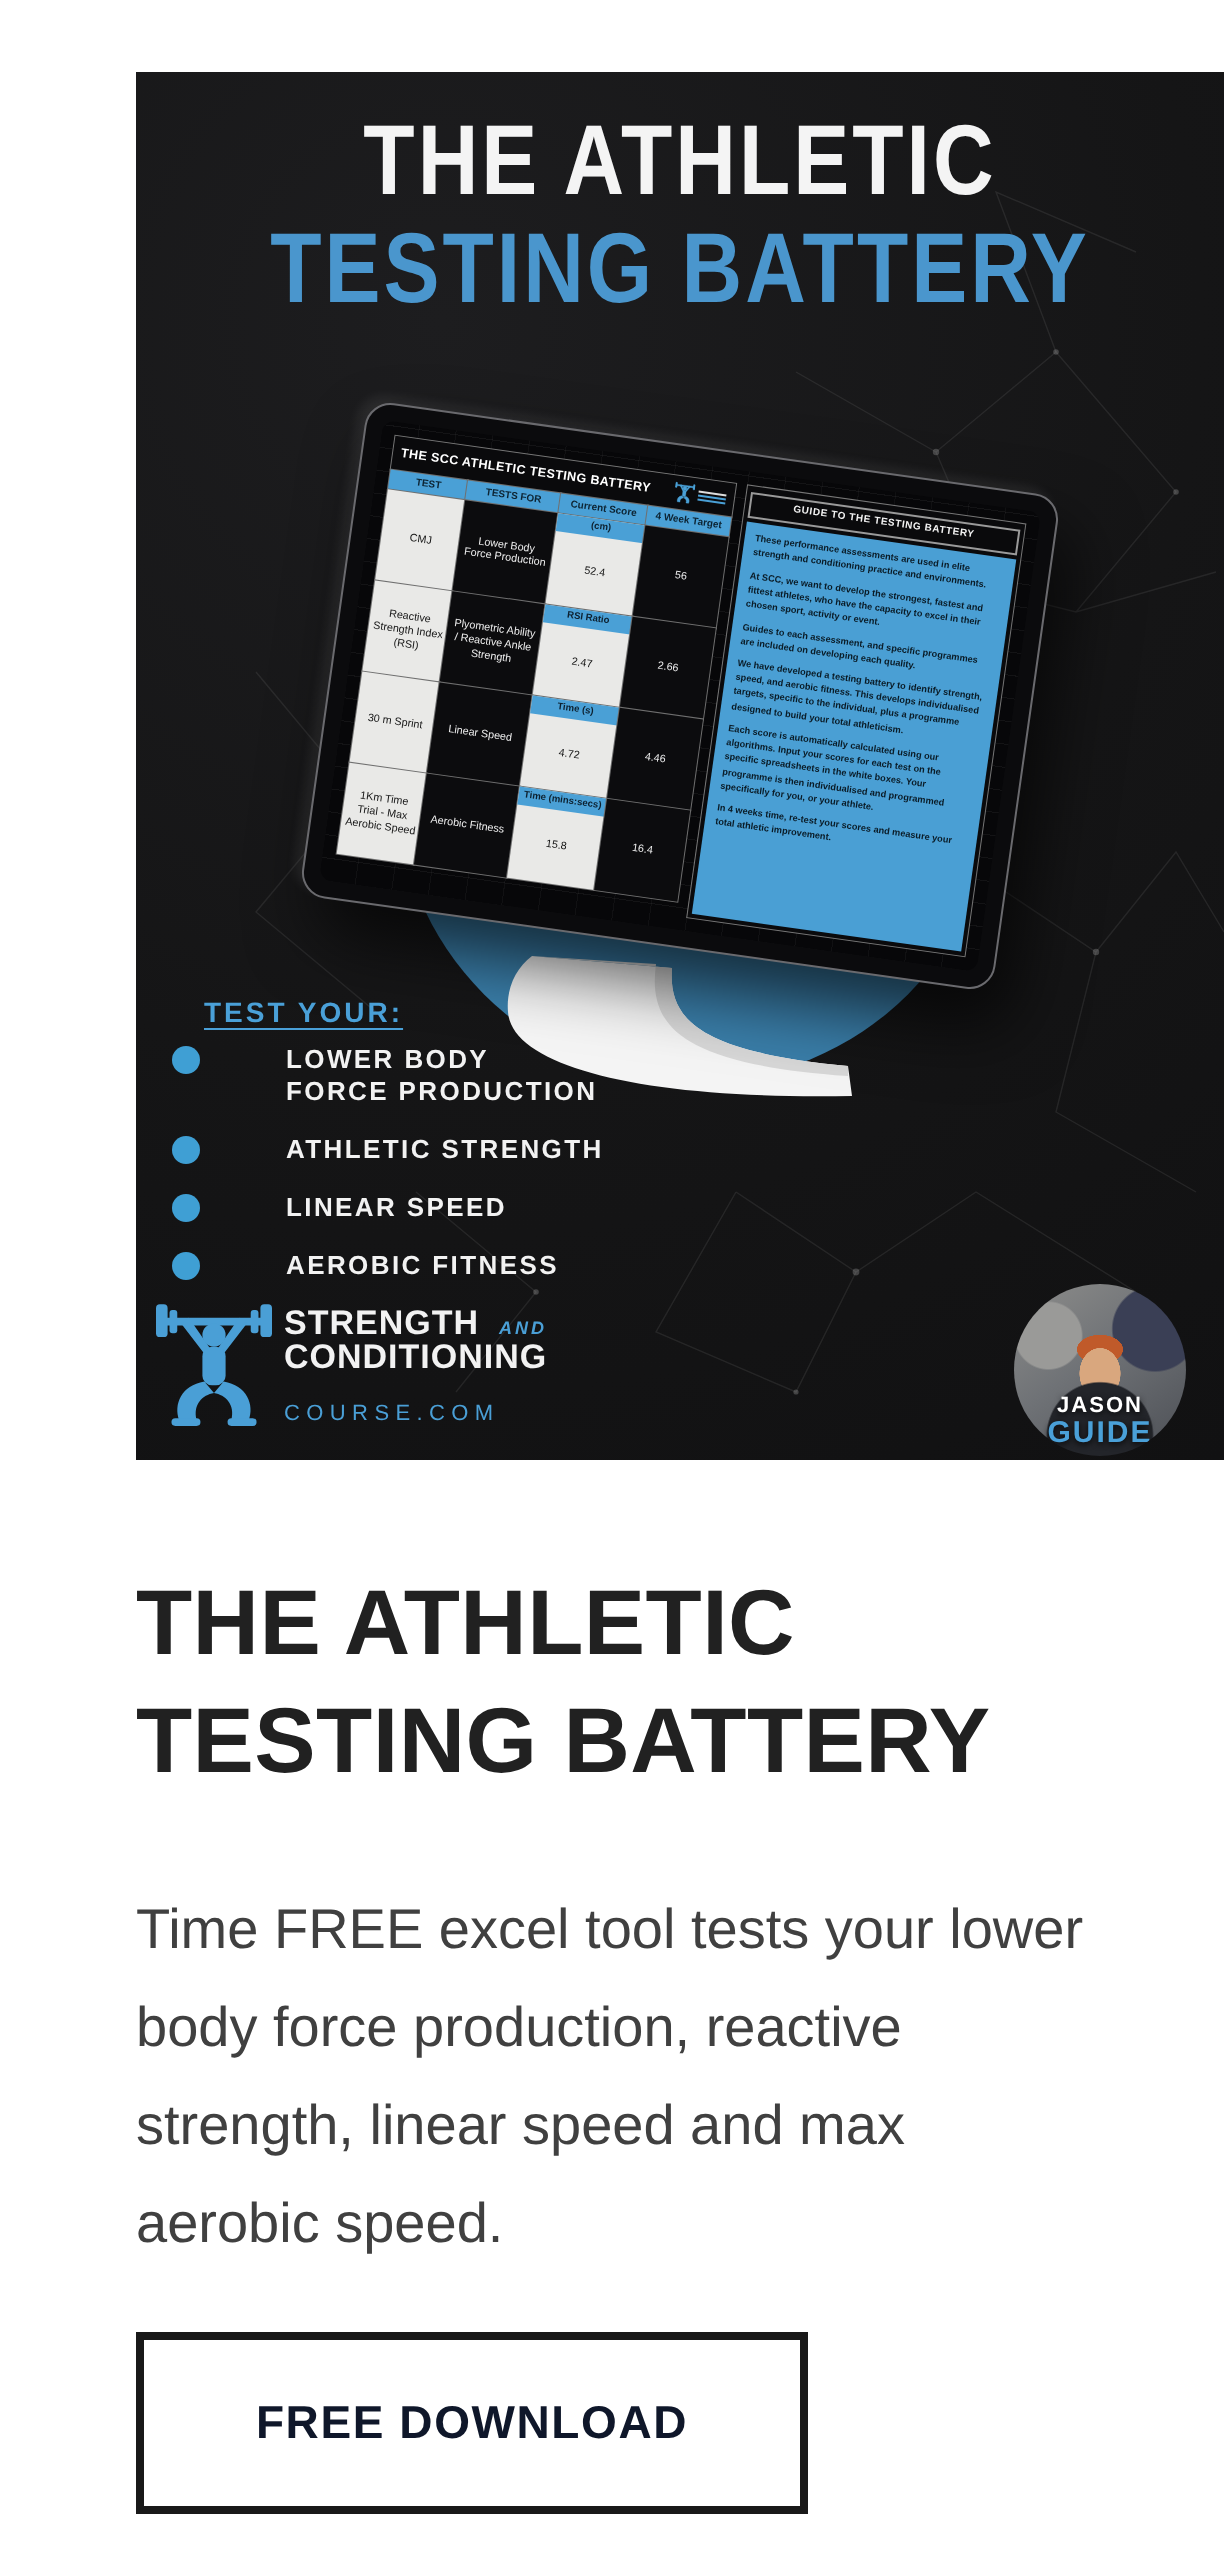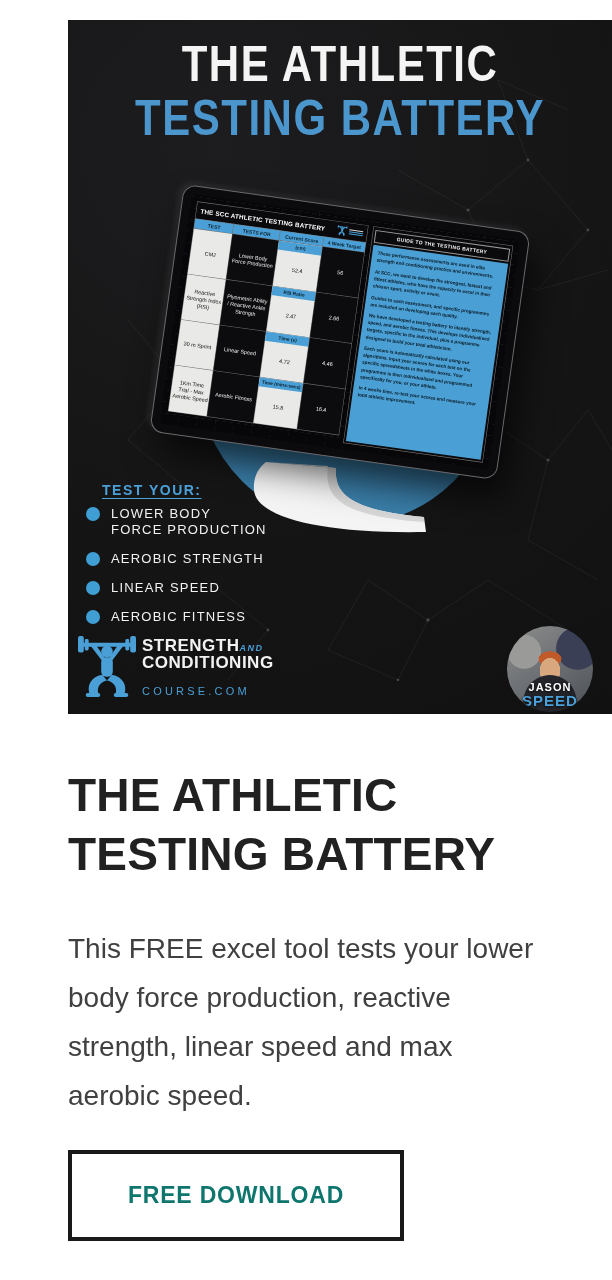--- a/index.html
+++ b/index.html
@@ -1,19 +1,19 @@
 <!DOCTYPE html>
 <html><head>
 <meta charset="utf-8">
 <style>
   * { margin:0; padding:0; box-sizing:border-box; }
   html,body { width:612px; height:1280px; background:#ffffff; overflow:hidden;
     font-family:"Liberation Sans", sans-serif; -webkit-text-size-adjust:none; }
 
-  .page { width:612px; height:1280px; padding-top:20px; }
+  .page { width:612px; height:1280px; padding-top:36px; }
 
   
   .promo { position:relative; margin-left:68px; width:544px; height:694px;
     background: radial-gradient(circle at 28% 18%, #1d1d1f 0%, #151516 55%, #111112 100%);
     overflow:hidden; }
   .net { position:absolute; inset:0; z-index:1; }
 
   .promo-title { position:relative; z-index:5; text-align:center; font-weight:800;
     letter-spacing:1.5px; transform:scaleY(1.18); transform-origin:top center;
     white-space:nowrap; }
@@ -66,27 +66,27 @@
   .stand { position:absolute; z-index:3; left:170px; top:440px; width:210px; height:90px; }
 
   
   .test-your { position:absolute; z-index:5; left:34px; top:462px; color:#4aa0d8;
     font-size:14px; font-weight:700; letter-spacing:1.5px; text-decoration:underline;
     text-underline-offset:3px; }
   .bullets { position:absolute; z-index:5; left:18px; top:486px; list-style:none;
     display:flex; flex-direction:column; gap:13px; }
   .bullets li { display:flex; align-items:flex-start; gap:11px; }
   .dot { width:14px; height:14px; border-radius:50%; background:#3f9fd4; margin-top:1px; flex:0 0 auto; }
-  .blabel { color:#f2f2f2; font-size:13px; font-weight:400; letter-spacing:1.2px;
-    line-height:16px; white-space:pre-line; }
+  .blabel { color:#f2f2f2; font-size:13px; font-weight:700; letter-spacing:1.2px;
+    line-height:16px; white-space:pre-line;margin-left:32px; }
 
   
   .brand { position:absolute; z-index:5; left:10px; top:612px; display:flex; align-items:center; gap:6px; }
   .brand-text { display:flex; flex-direction:column; line-height:1.02; }
-  .bt1 { display:flex; align-items:baseline; gap:0; }
+  .bt1 { display:flex; align-items:baseline; gap:10px; }
   .bt-strength { color:#f2f2f2; font-size:17px; font-weight:800; letter-spacing:.5px; }
   .bt-and { color:#4a9fd6; font-size:9px; font-weight:800; letter-spacing:1.5px;font-style:italic; }
   .bt-cond { color:#f2f2f2; font-size:17px; font-weight:800; letter-spacing:.5px; }
   .bt-course { color:#4a9fd6; font-size:11px; font-weight:400; letter-spacing:3.2px; margin-top:15px; }
 
   
   .avatar { position:absolute; z-index:5; left:439px; top:606px; width:86px; height:86px;
     border-radius:50%; overflow:hidden;
     background:
       radial-gradient(circle at 50% 88%, #23252a 0 30%, transparent 31%),
@@ -101,21 +101,21 @@
     text-shadow:0 1px 3px rgba(0,0,0,.9); line-height:1.0; }
   .av-first { color:#ffffff; font-size:11px; font-weight:700; letter-spacing:1px; }
   .av-last { color:#4aa0d8; font-size:15px; font-weight:800; letter-spacing:1px; }
 
   
   .main-heading { margin:52px 0 0 68px; color:#212121; font-size:46px; font-weight:700;
     line-height:59px; white-space:pre-line; letter-spacing:.2px; }
   .main-desc { margin:40px 20px 0 68px; color:#404040; font-size:28px; font-weight:400;
     line-height:49px; white-space:pre-line; }
   .cta { display:block; margin:30px 0 0 68px; width:336px; height:91px;
-    border:4px solid #191919; background:#fff; color:#0f766e; text-align:center;
+    border:4px solid #191919; background:#fff; color:#0f172a; text-align:center;
     line-height:83px; font-size:23px; font-weight:700; letter-spacing:.8px;
     text-decoration:none; }
 </style>
 </head>
 <body>
 
 <div class="page">
 
   <div class="promo">
 
@@ -243,21 +243,21 @@
 
     <div class="test-your">TEST YOUR:</div>
     <ul class="bullets">
       <li>
         <span class="dot"></span>
         <span class="blabel">LOWER BODY
 FORCE PRODUCTION</span>
       </li>
       <li>
         <span class="dot"></span>
-        <span class="blabel">AEROBIC STRENGTH</span>
+        <span class="blabel">ATHLETIC STRENGTH</span>
       </li>
       <li>
         <span class="dot"></span>
         <span class="blabel">LINEAR SPEED</span>
       </li>
       <li>
         <span class="dot"></span>
         <span class="blabel">AEROBIC FITNESS</span>
       </li>
     </ul>
@@ -285,29 +285,29 @@
           <span class="bt-and">AND</span>
         </div>
         <span class="bt-cond">CONDITIONING</span>
         <span class="bt-course">COURSE.COM</span>
       </div>
     </div>
 
     <div class="avatar">
       <div class="avatar-names">
         <div class="av-first">JASON</div>
-        <div class="av-last">SPEED</div>
+        <div class="av-last">GUIDE</div>
       </div>
     </div>
 
   </div>
 
   <h1 class="main-heading">THE ATHLETIC
 TESTING BATTERY</h1>
 
-  <p class="main-desc">This FREE excel tool tests your lower
+  <p class="main-desc">Time FREE excel tool tests your lower
 body force production, reactive
 strength, linear speed and max
 aerobic speed.</p>
 
   <a href="#" class="cta">FREE DOWNLOAD</a>
 
 </div>
 
 </body></html>

